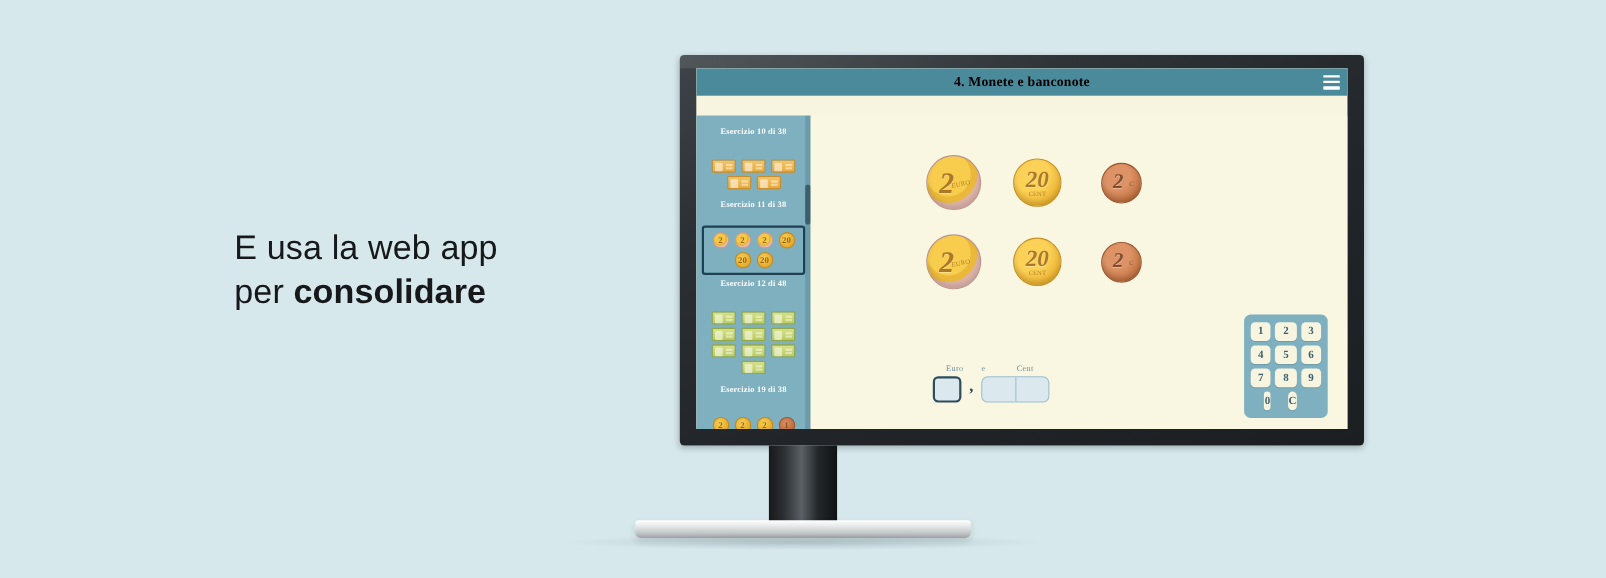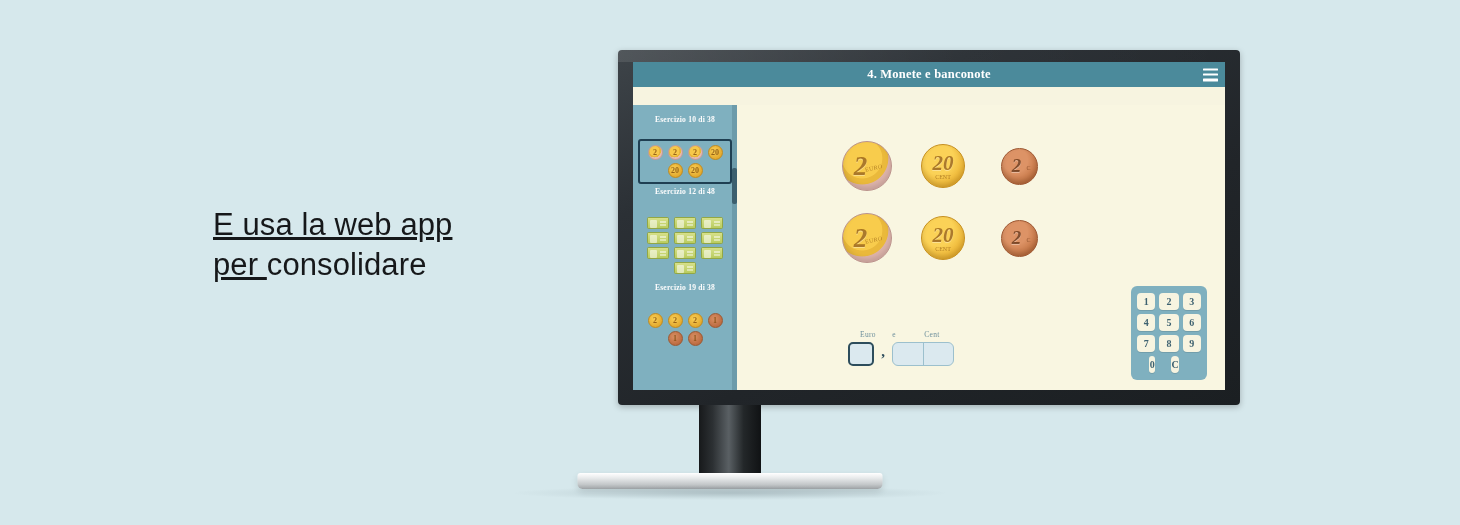--- a/index.html
+++ b/index.html
@@ -16,22 +16,22 @@
   .copy {
     position: absolute;
     left: 213px; top: 205px;
     width: 430px;
     color: #16181a;
     font-size: 31px;
     line-height: 40px;
     letter-spacing: .1px;
   }
   .copy .l { display: block; white-space: nowrap; }
-  .copy .light { font-weight: 400; text-decoration: underline; }
-  .copy .bold  { font-weight: 400; }
+  .copy .light { font-weight: 400; }
+  .copy .bold  { font-weight: 700; }
 
   
   .monitor { position: absolute; left: 618px; top: 50px; width: 622px; height: 355px; }
   .bezel {
     position: absolute; inset: 0;
     background: linear-gradient(155deg, #3e4449 0%, #2b3035 26%, #212529 62%, #1b1f22 100%);
     border-radius: 4px;
     box-shadow: 0 2px 6px rgba(0,0,0,.25);
   }
   .bezel-sheen {
@@ -46,21 +46,21 @@
     overflow: hidden;
   }
 
   
   .titlebar {
     position: absolute; left: 0; top: 0; width: 100%; height: 25px;
     background: #4b8a9b;
     display: flex; align-items: center; justify-content: center;
   }
   .title-text {
-    color: #ffffff; font-size: 12.5px; font-weight: 700;
+    color: #000000; font-size: 12.5px; font-weight: 700;
     font-family: "Liberation Serif", serif;
     letter-spacing: .2px;
   }
   .hamburger {
     position: absolute; right: 7px; top: 50%; transform: translateY(-50%);
     width: 15px; height: 13px;
     display: flex; flex-direction: column; justify-content: space-between;
   }
   .hamburger i { display: block; height: 2.5px; background: #ffffff; border-radius: .5px; }
 
@@ -289,20 +289,30 @@
       <div class="app-body">
 
         <div class="sidebar">
           <div class="sidebar-scroll">
 
             <div class="thumb-entry">
               <div class="thumb-box"></div>
               <div class="thumb-label">Esercizio 10 di 38</div>
             </div>
 
+            <div class="thumb-entry">
+              <div class="thumb-box">
+                <div class="note orange"></div>
+                <div class="note orange"></div>
+                <div class="note orange"></div>
+                <div class="note orange"></div>
+                <div class="note orange"></div>
+              </div>
+              <div class="thumb-label">Esercizio 11 di 38</div>
+            </div>
 
             <div class="thumb-entry">
               <div class="thumb-box selected">
                 <div class="mcoin bimetal">
                     <span>2</span>
                   </div>
                 <div class="mcoin bimetal">
                     <span>2</span>
                   </div>
                 <div class="mcoin bimetal">

